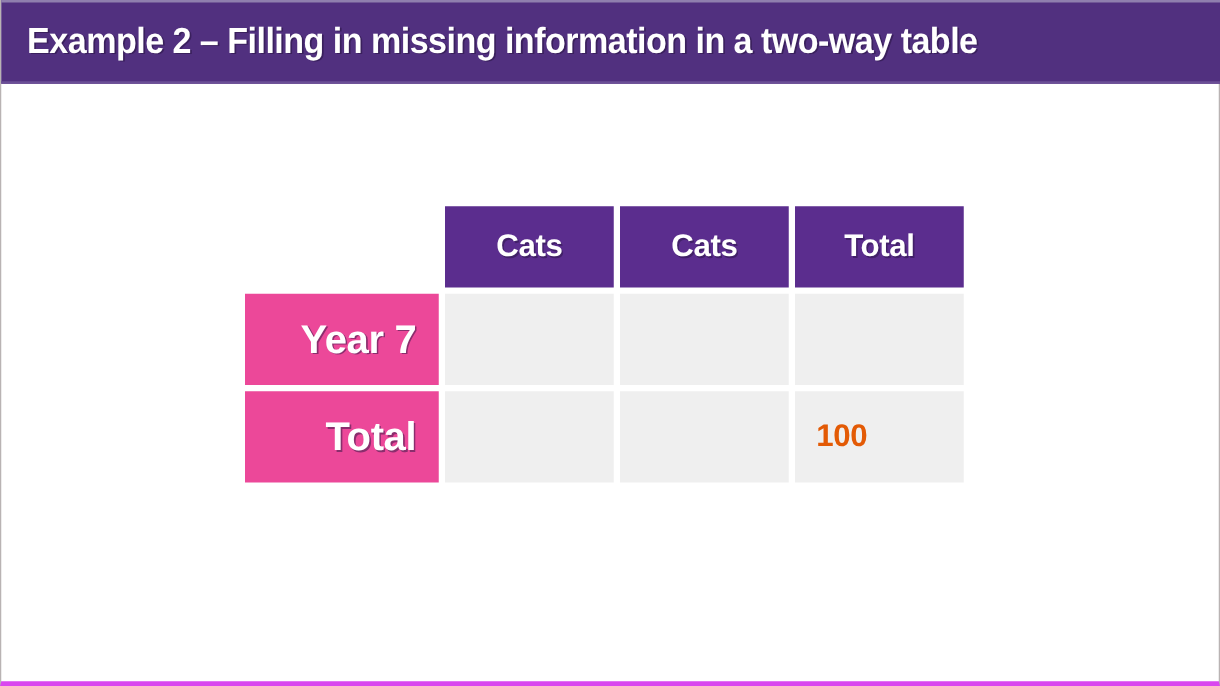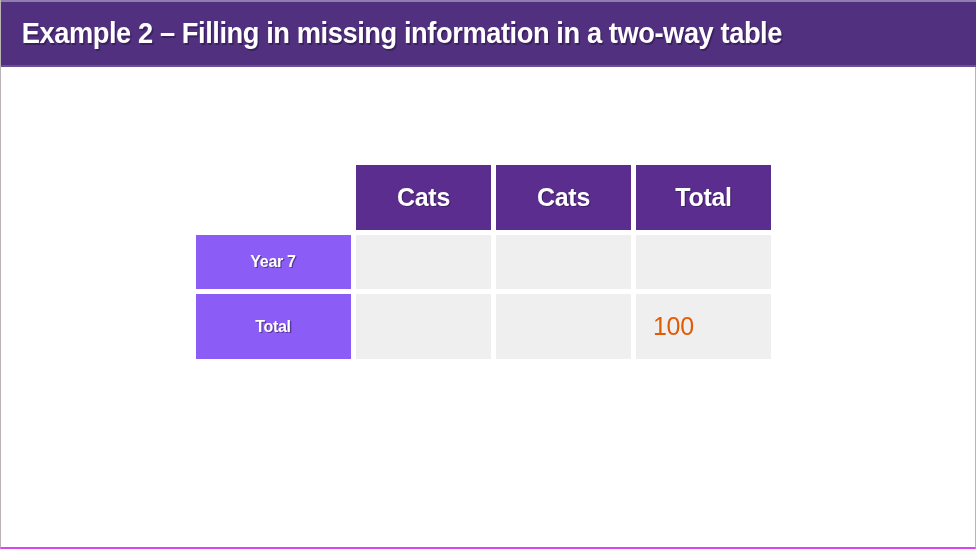--- a/index.html
+++ b/index.html
@@ -15,21 +15,21 @@
     position: relative;
   }
 
   
   #slide {
     position: absolute;
     inset: 0;
     background: #ffffff;
     border-left: 1px solid #b9b3b3;
     border-right: 1px solid #b9b3b3;
-    border-bottom: 2px solid #d946ef;
+    border-bottom: 4px solid #d946ef;
     box-sizing: border-box;
   }
 
   
   #title-banner {
     position: absolute;
     left: 0;
     top: 0;
     width: 976px;
     height: 67px;
@@ -82,39 +82,39 @@
     font-size: 25px;
     font-weight: bold;
     text-align: center;
     vertical-align: middle;
     letter-spacing: -0.3px;
     text-shadow: 1.3px 1.3px 0 rgba(40,20,65,0.5);
   }
 
   .row-head {
     width: 155px;
-    background: #8b5cf6;
+    background: #ec4899;
     color: #ffffff;
-    font-size: 16px;
+    font-size: 32px;
     font-weight: bold;
-    text-align: center;
+    text-align: right;
     padding-left: 17px !important;
     vertical-align: middle;
     letter-spacing: -0.3px;
     text-shadow: 1.3px 1.3px 0 rgba(40,20,65,0.5);
   }
 
   .data-cell {
     width: 135px;
     background: #EFEFEF;
     vertical-align: middle;
     text-align: left;
     padding-left: 17px !important;
     font-size: 25px;
-    font-weight: normal;
+    font-weight: bold;
     color: #E35A05;
     letter-spacing: -0.3px;
   }
   .data-cell.shade-dark { background: #E4E4E4; }
   .data-cell.shade-light { background: #EFEFEF; }
 </style>
 </head>
 <body>
 
 <div id="slide">

